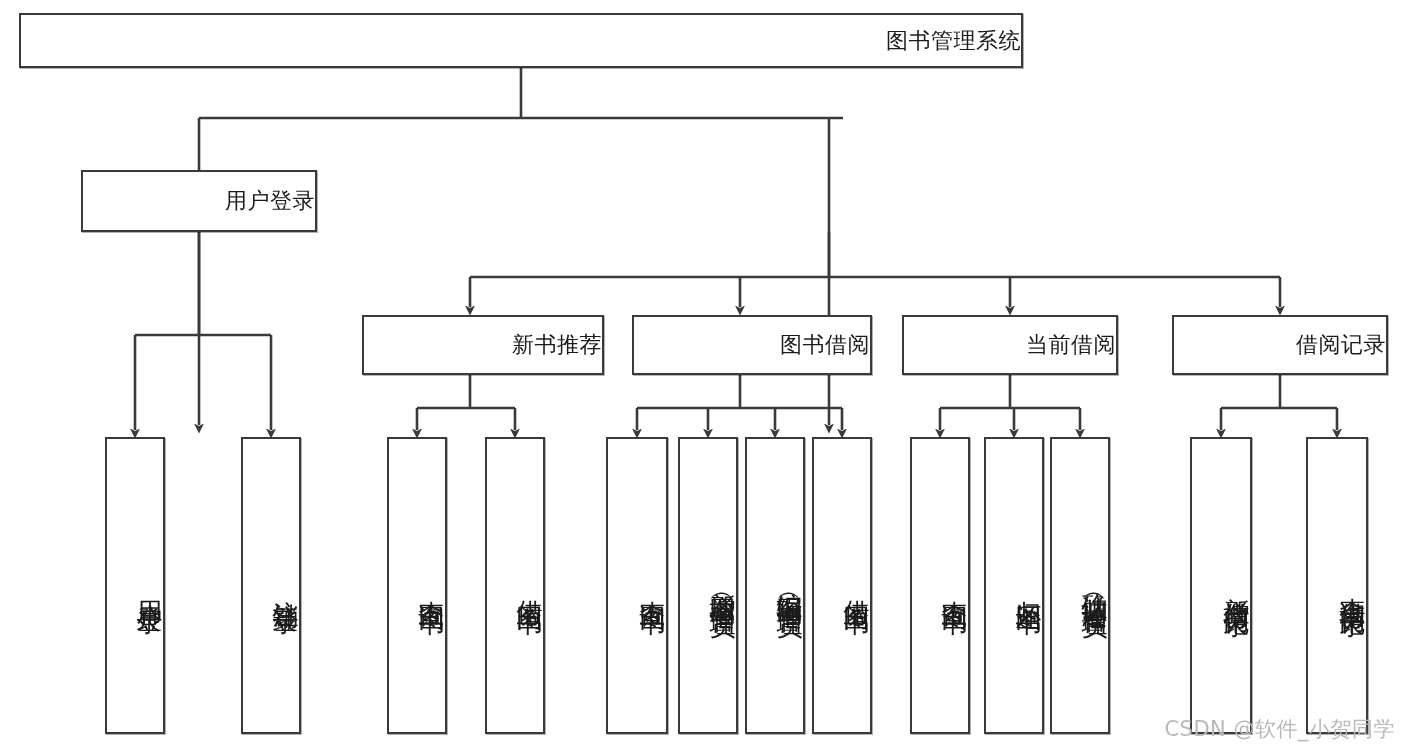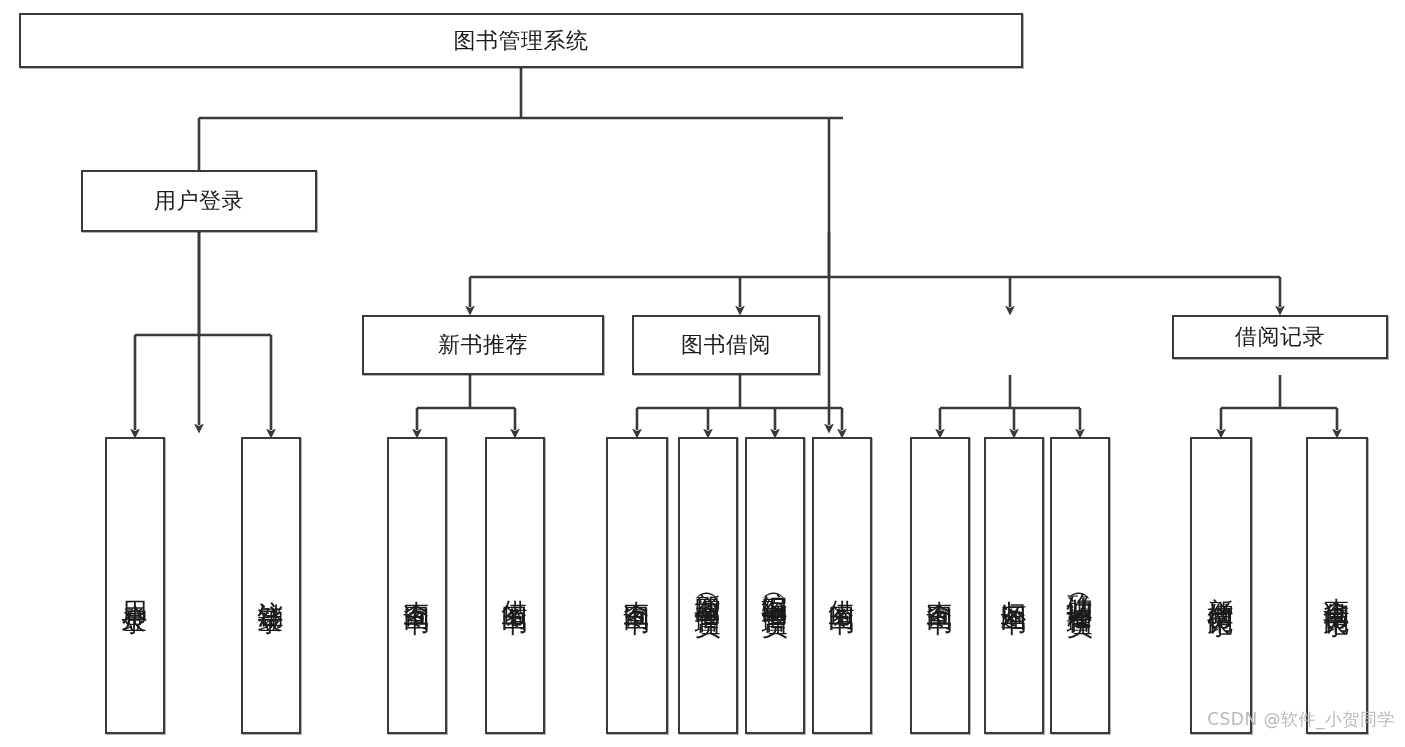--- a/index.html
+++ b/index.html
@@ -24,21 +24,21 @@
     width: 1405px;
     height: 747px;
   }
   .node {
     position: absolute;
     box-sizing: border-box;
     background: #ffffff;
     border: 2px solid #3a3a3a;
     display: flex;
     align-items: center;
-    justify-content: center;
+    justify-content: flex-end;
     color: #1b1b1b;
     box-shadow: 1px 1px 0 rgba(0,0,0,0.30);
   }
   .node-label {
     display: block;
     line-height: 1.18;
     letter-spacing: 0.5px;
     white-space: nowrap;
   }
   .node.horiz .node-label {
@@ -51,22 +51,22 @@
     writing-mode: vertical-rl;
     text-orientation: upright;
     font-size: 26px;
     letter-spacing: 3px;
     line-height: 1;
     text-align: center;
   }
   .watermark {
     position: absolute;
     right: 10px;
-    bottom: 16px;
-    font-size: 17px;
+    bottom: 4px;
+    font-size: 21px;
     color: #b9b9b9;
     letter-spacing: 0.5px;
     white-space: nowrap;
     pointer-events: none;
   }
 </style>
 </head>
 <body>
 
 <div id="canvas">
@@ -125,24 +125,27 @@
     <span class="node-label">图书管理系统</span>
   </div>
 
   <div class="node horiz" style="left: 81px; top: 170px; width: 236px; height: 62px;">
     <span class="node-label">用户登录</span>
   </div>
 
   <div class="node horiz" style="left: 362px; top: 315px; width: 242px; height: 60px;">
     <span class="node-label">新书推荐</span>
   </div>
-  <div class="node horiz" style="left: 632px; top: 315px; width: 188px; height: 60px;">
+  <div class="node horiz" style="left: 632px; top: 315px; width: 240px; height: 60px;">
     <span class="node-label">图书借阅</span>
   </div>
-  <div class="node horiz" style="left: 1172px; top: 315px; width: 216px; height: 44px;">
+  <div class="node horiz" style="left: 902px; top: 315px; width: 216px; height: 60px;">
+    <span class="node-label">当前借阅</span>
+  </div>
+  <div class="node horiz" style="left: 1172px; top: 315px; width: 216px; height: 60px;">
     <span class="node-label">借阅记录</span>
   </div>
 
   <div class="node vert" style="left: 105px; top: 437px; width: 60px; height: 297px;">
     <span class="node-label">用户登录</span>
   </div>
   <div class="node vert" style="left: 241px; top: 437px; width: 60px; height: 297px;">
     <span class="node-label">注销登录</span>
   </div>
   <div class="node vert" style="left: 387px; top: 437px; width: 60px; height: 297px;">

